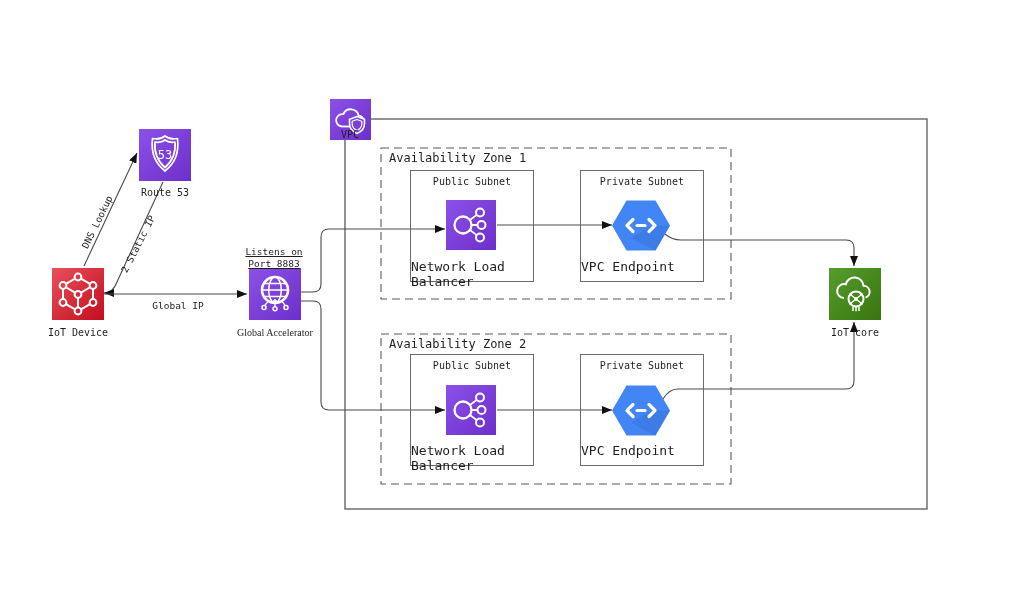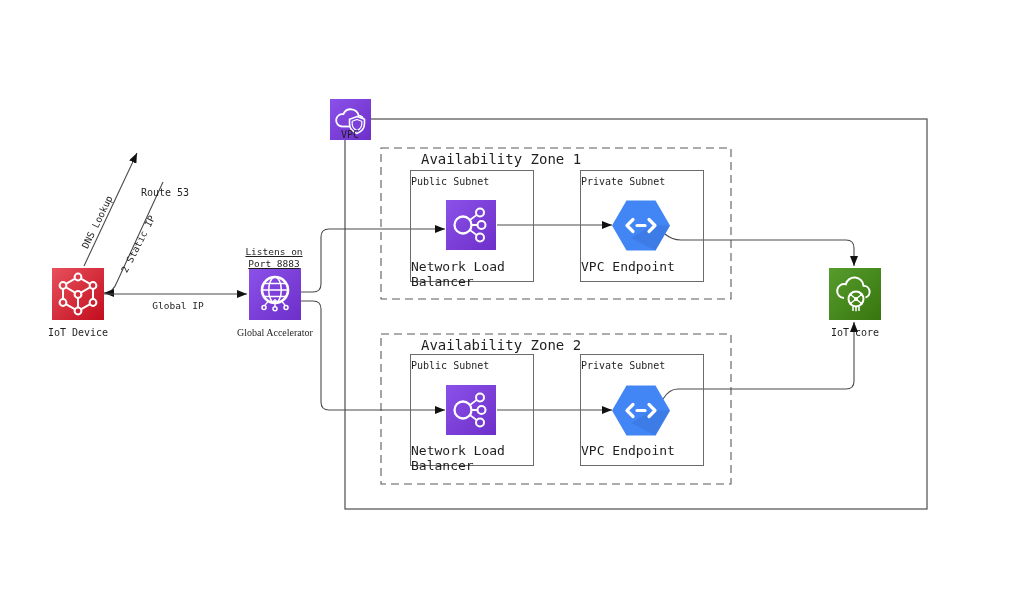--- a/index.html
+++ b/index.html
@@ -8,23 +8,23 @@
     font-family:"DejaVu Sans Mono","Liberation Mono",monospace;color:#1f1f1f;
   }
   svg{display:block;}
   .layer{position:absolute;left:0;top:0;}
   .icon{position:absolute;z-index:3;}
   .icon svg{width:100%;height:100%;}
   .grad-purple{background:linear-gradient(135deg,var(--purple_light),var(--purple_dark));}
   .grad-red{background:linear-gradient(135deg,var(--red_light),var(--red_dark));}
   .grad-green{background:linear-gradient(135deg,var(--green_light),var(--green_dark));}
   .box{position:absolute;border:1px solid var(--box_border);background:transparent;z-index:1;}
-  .subnet-title{position:absolute;left:0;right:0;top:5px;font-size:10px;}
+  .subnet-title{position:absolute;left:0;right:0;top:5px;text-align:center;font-size:10px;}
   .subnet-caption{position:absolute;left:0;right:0;top:88px;font-size:13px;}
-  .az-label{position:absolute;font-size:14px;z-index:2;margin-left:32px;}
+  .az-label{position:absolute;font-size:12px;z-index:2;}
   .node-label{position:absolute;text-align:center;font-size:10px;z-index:4;}
   .edge-label{position:absolute;font-size:9.5px;white-space:nowrap;z-index:4;
     transform:translate(-50%,-50%);}
   .rot{transform:translate(-50%,-50%) rotate(-63deg);}
   .note{position:absolute;text-align:center;font-size:9.5px;line-height:12px;z-index:4;text-decoration:underline;}
 </style>
 </head>
 <body>
 
 <div id="canvas">
@@ -81,20 +81,29 @@
       <circle cx="41" cy="34.5" r="3.4"></circle>
         <circle cx="26" cy="43" r="3.4"></circle>
       <circle cx="11" cy="34.5" r="3.4"></circle>
         <circle cx="11" cy="17.5" r="3.4"></circle>
       <circle cx="26" cy="26.5" r="3.4"></circle>
       <path d="M29.3,10.9 L37.7,15.6 M41,21.3 L41,30.7 M37.7,36.4 L29.3,41.1 M22.7,41.1 L14.3,36.4 M11,30.7 L11,21.3 M14.3,15.6 L22.7,10.9"></path>
       <path d="M28.9,24.7 L37.7,19.5 M23.1,24.7 L14.3,19.5 M26,29.9 L26,39.2"></path>
     </svg>
   </div>
 
+  <div class="icon grad-purple" style="left:139px;top:129px;width:52px;height:52px;">
+    <svg viewBox="0 0 52 52">
+      <g fill="none" stroke="#fff" stroke-width="1.7" stroke-linejoin="round">
+        <path d="M26,7 C29,9.5 33,10.5 38.5,9.5 C40,23 37,33 26,42 C15,33 12,23 13.5,9.5 C19,10.5 23,9.5 26,7 Z"></path>
+        <path d="M26,11 C28.5,13 31.5,13.8 36,13 C37,23.5 34.5,31 26,38.5 C17.5,31 15,23.5 16,13 C20.5,13.8 23.5,13 26,11 Z"></path>
+      </g>
+      <text x="26" y="29.5" text-anchor="middle" font-size="12" fill="#fff" font-family="DejaVu Sans Mono, monospace">53</text>
+    </svg>
+  </div>
 
   <div class="icon grad-purple" style="left:249px;top:268px;width:52px;height:52px;">
     <svg viewBox="0 0 52 52" fill="none" stroke="#fff">
       <circle cx="26" cy="22" r="13" stroke-width="2.6"></circle>
       <ellipse cx="26" cy="22" rx="6.3" ry="12.9" stroke-width="1.5"></ellipse>
       <path d="M14.8,15.5 L37.2,15.5 M13,22 L39,22 M14.8,28.5 L37.2,28.5" stroke-width="1.5"></path>
       <path d="M26,31 L26,35 M24,33 L28,33" stroke-width="1.4"></path>
       <path d="M19.5,33 L15.6,37.6 M26,35 L26,38.8 M32.5,33 L36.4,37.6" stroke-width="1.4"></path>
       <circle cx="15" cy="39.5" r="2" stroke-width="1.5"></circle>
       <circle cx="26" cy="40.8" r="2" stroke-width="1.5"></circle>

